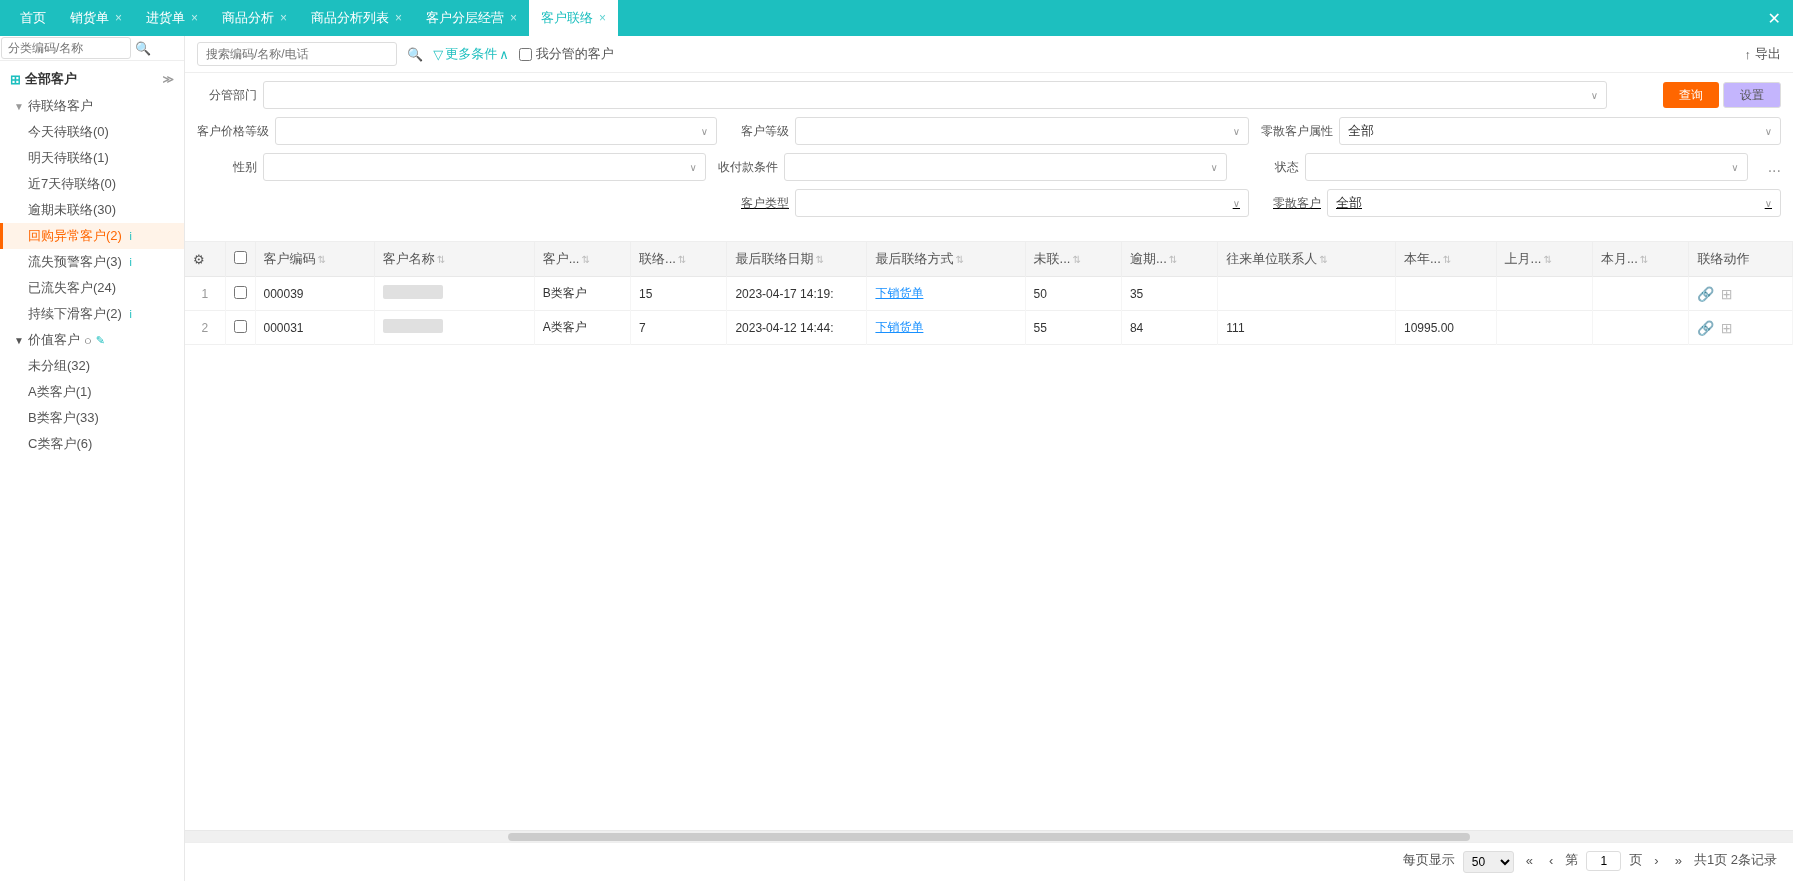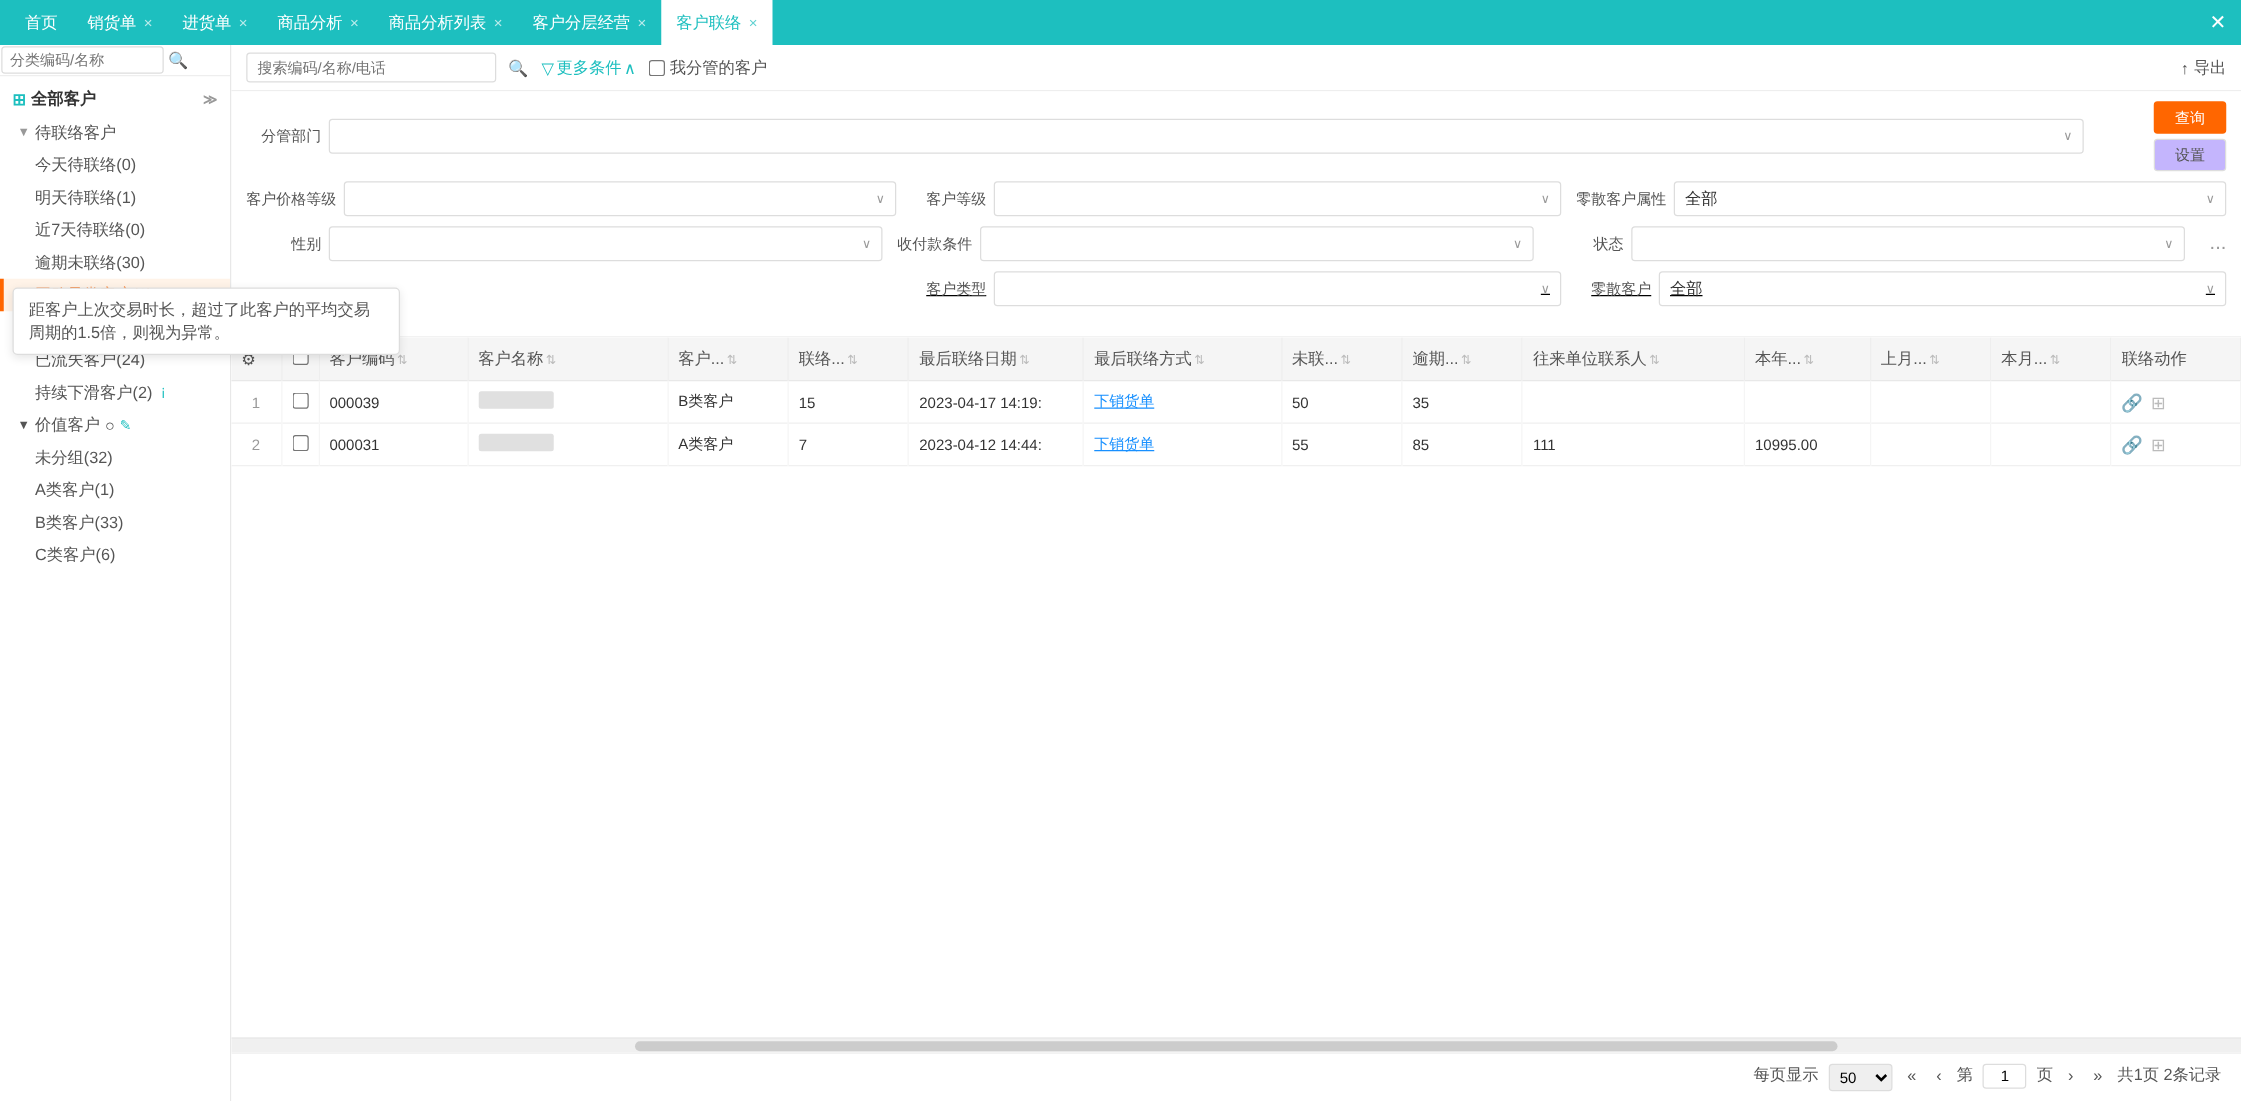--- a/index.html
+++ b/index.html
@@ -248,21 +248,21 @@
       flex: 1;
       border: 1px solid #ddd;
       border-radius: 3px;
       padding: 4px 8px;
       font-size: 12px;
       outline: none;
       height: 28px;
     }
     .action-buttons {
       display: flex;
-      flex-direction: column;
+      flex-direction: row;
       gap: 4px;
       padding-left: 44px;
     }
     .btn-query {
       background: #ff6600;
       color: #fff;
       border: none;
       border-radius: 3px;
       padding: 4px 16px;
       cursor: pointer;
@@ -481,23 +481,20 @@
       </div>
       <div class="tree-leaf">
         <span>B类客户(33)</span>
       </div>
       <div class="tree-leaf">
         <span>C类客户(6)</span>
       </div>
     </div>
   </div>
 
-  <div class="tooltip-box">
-    <span>距客户上次交易时长，超过了此客户的平均交易周期的1.5倍，则视为异常。</span>
-  </div>
 
   <div class="content-area">
 
     <div class="filter-bar">
       <input class="search-input" type="text" placeholder="搜索编码/名称/电话" style="">
       <span class="search-btn">🔍</span>
       <span class="more-conditions">
         <span>▽</span>
         <span>更多条件</span>
         <span>∧</span>
@@ -681,21 +678,21 @@
               </td>
               <td>000031</td>
               <td>
                 <span style="display:inline-block;width:60px;height:14px;background:#e0e0e0;border-radius:2px;"></span>
               </td>
               <td>A类客户</td>
               <td>7</td>
               <td>2023-04-12 14:44:</td>
               <td class="link">下销货单</td>
               <td>55</td>
-              <td>85</td>
+              <td>84</td>
               <td>111</td>
               <td>10995.00</td>
               <td></td>
               <td></td>
               <td>
                 <div class="action-icons">
                   <span>🔗</span>
                   <span>⊞</span>
                 </div>
               </td>

